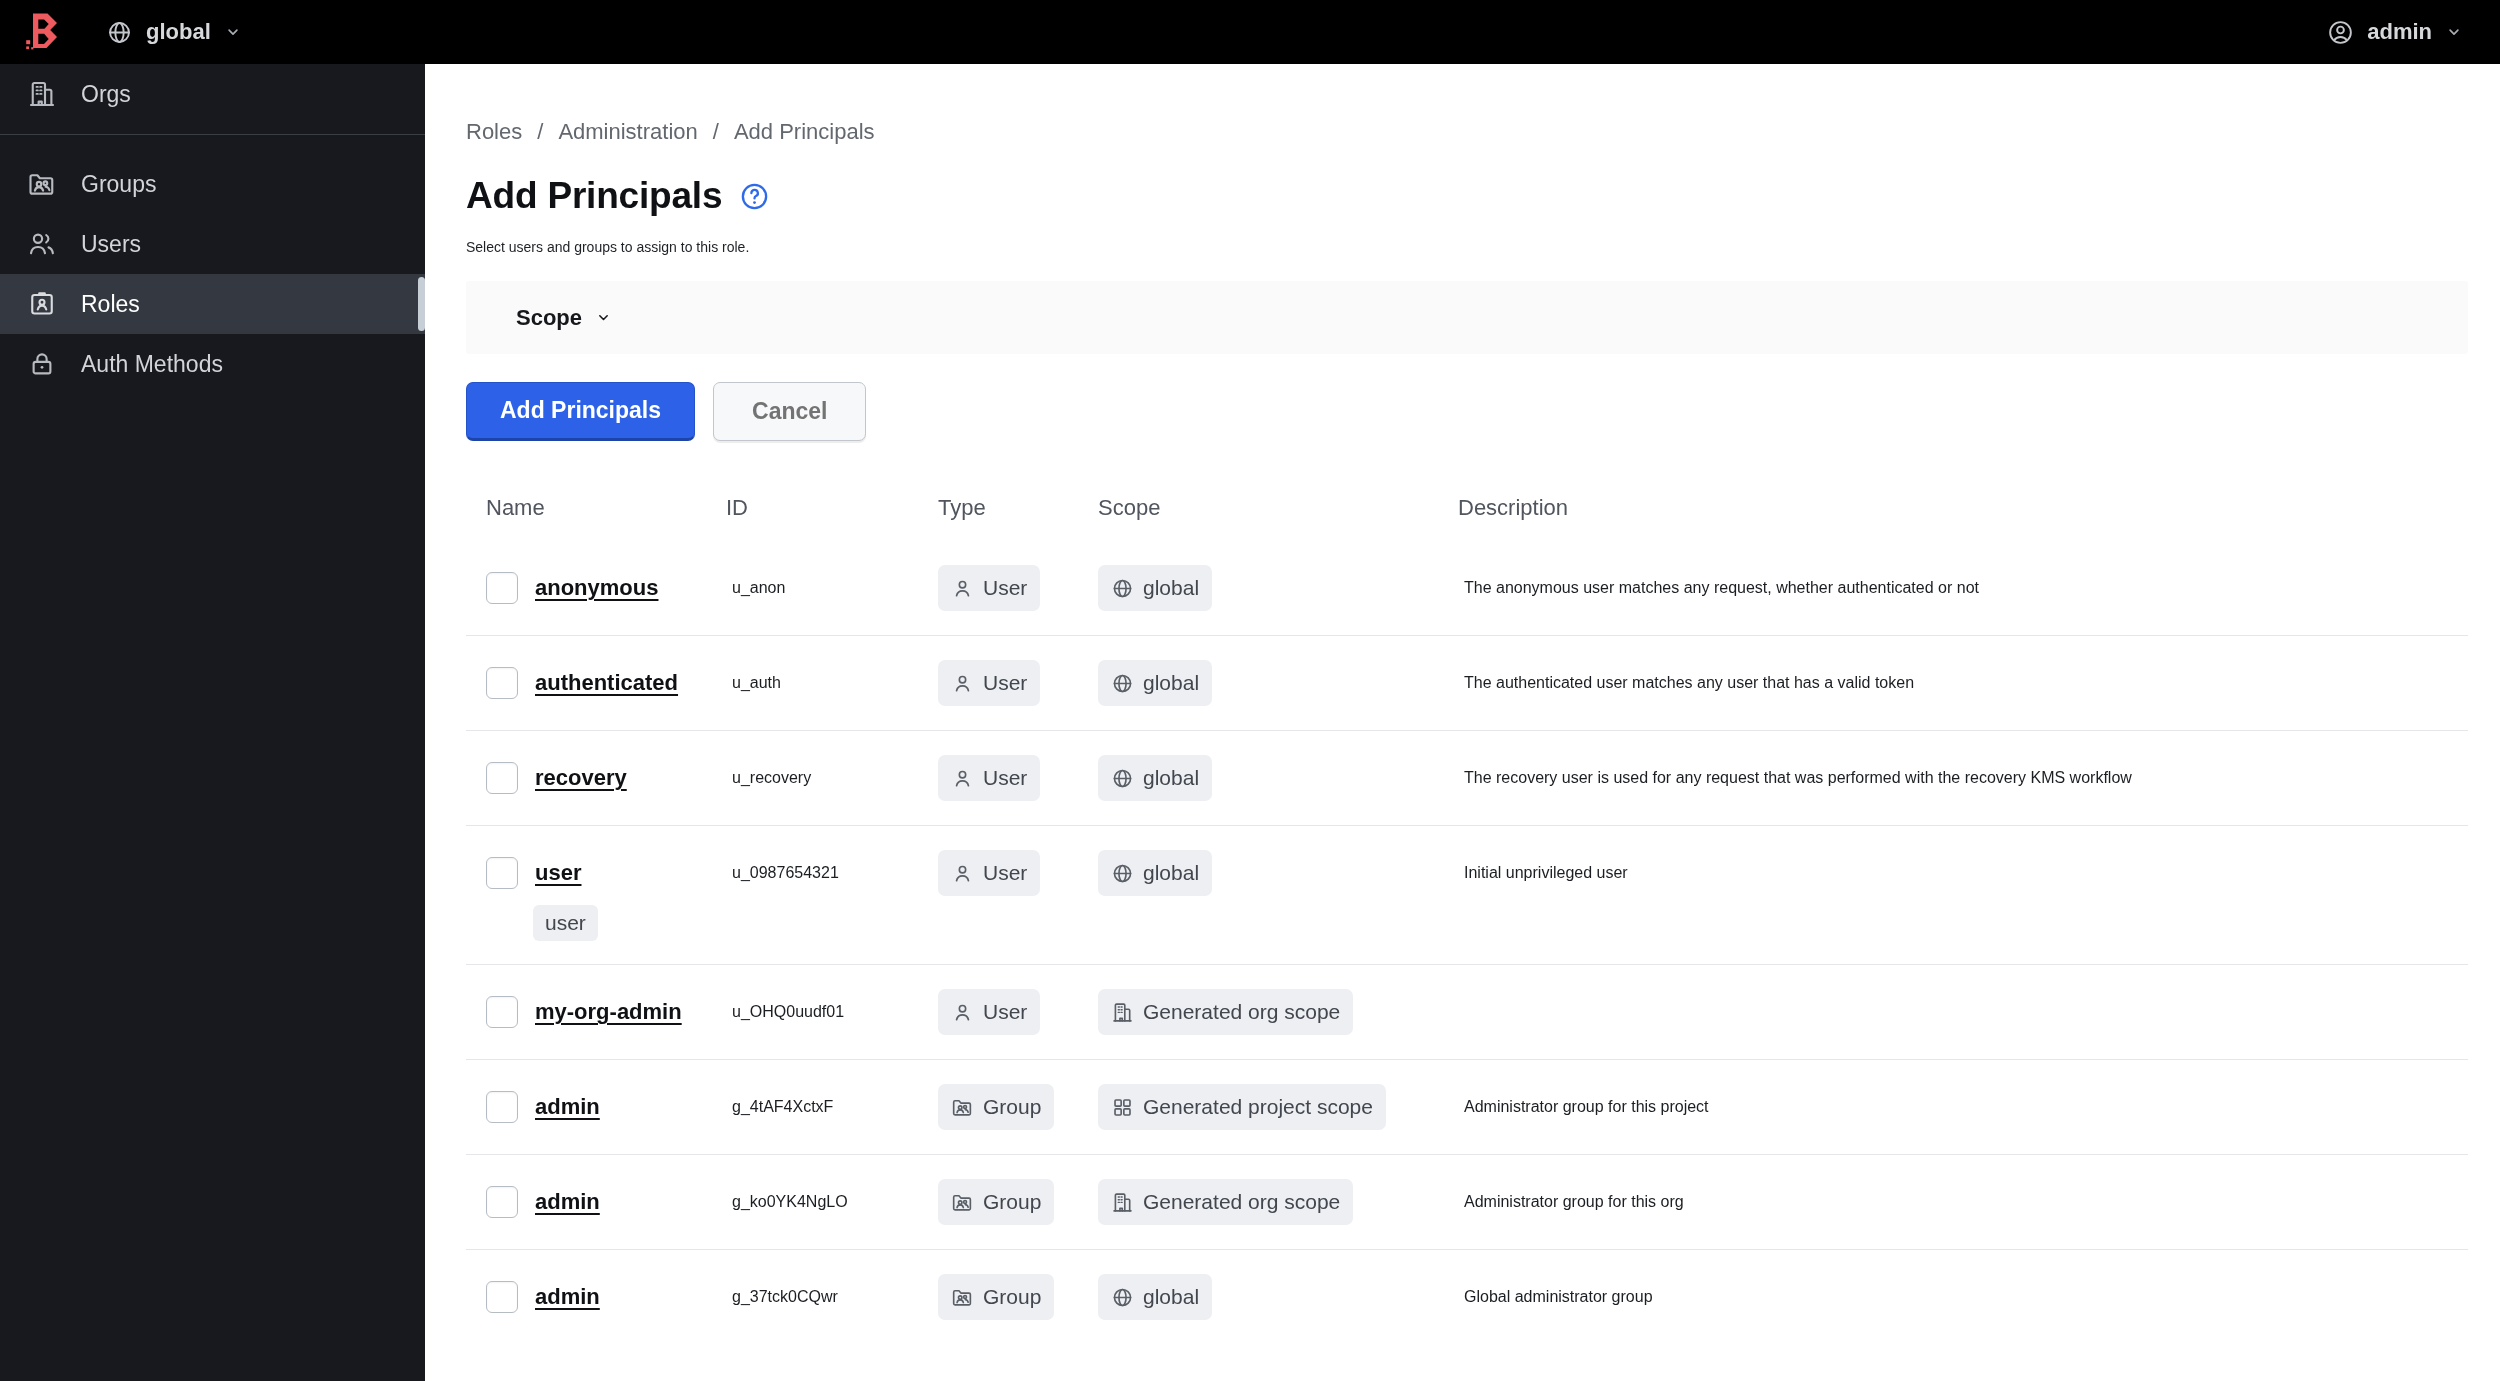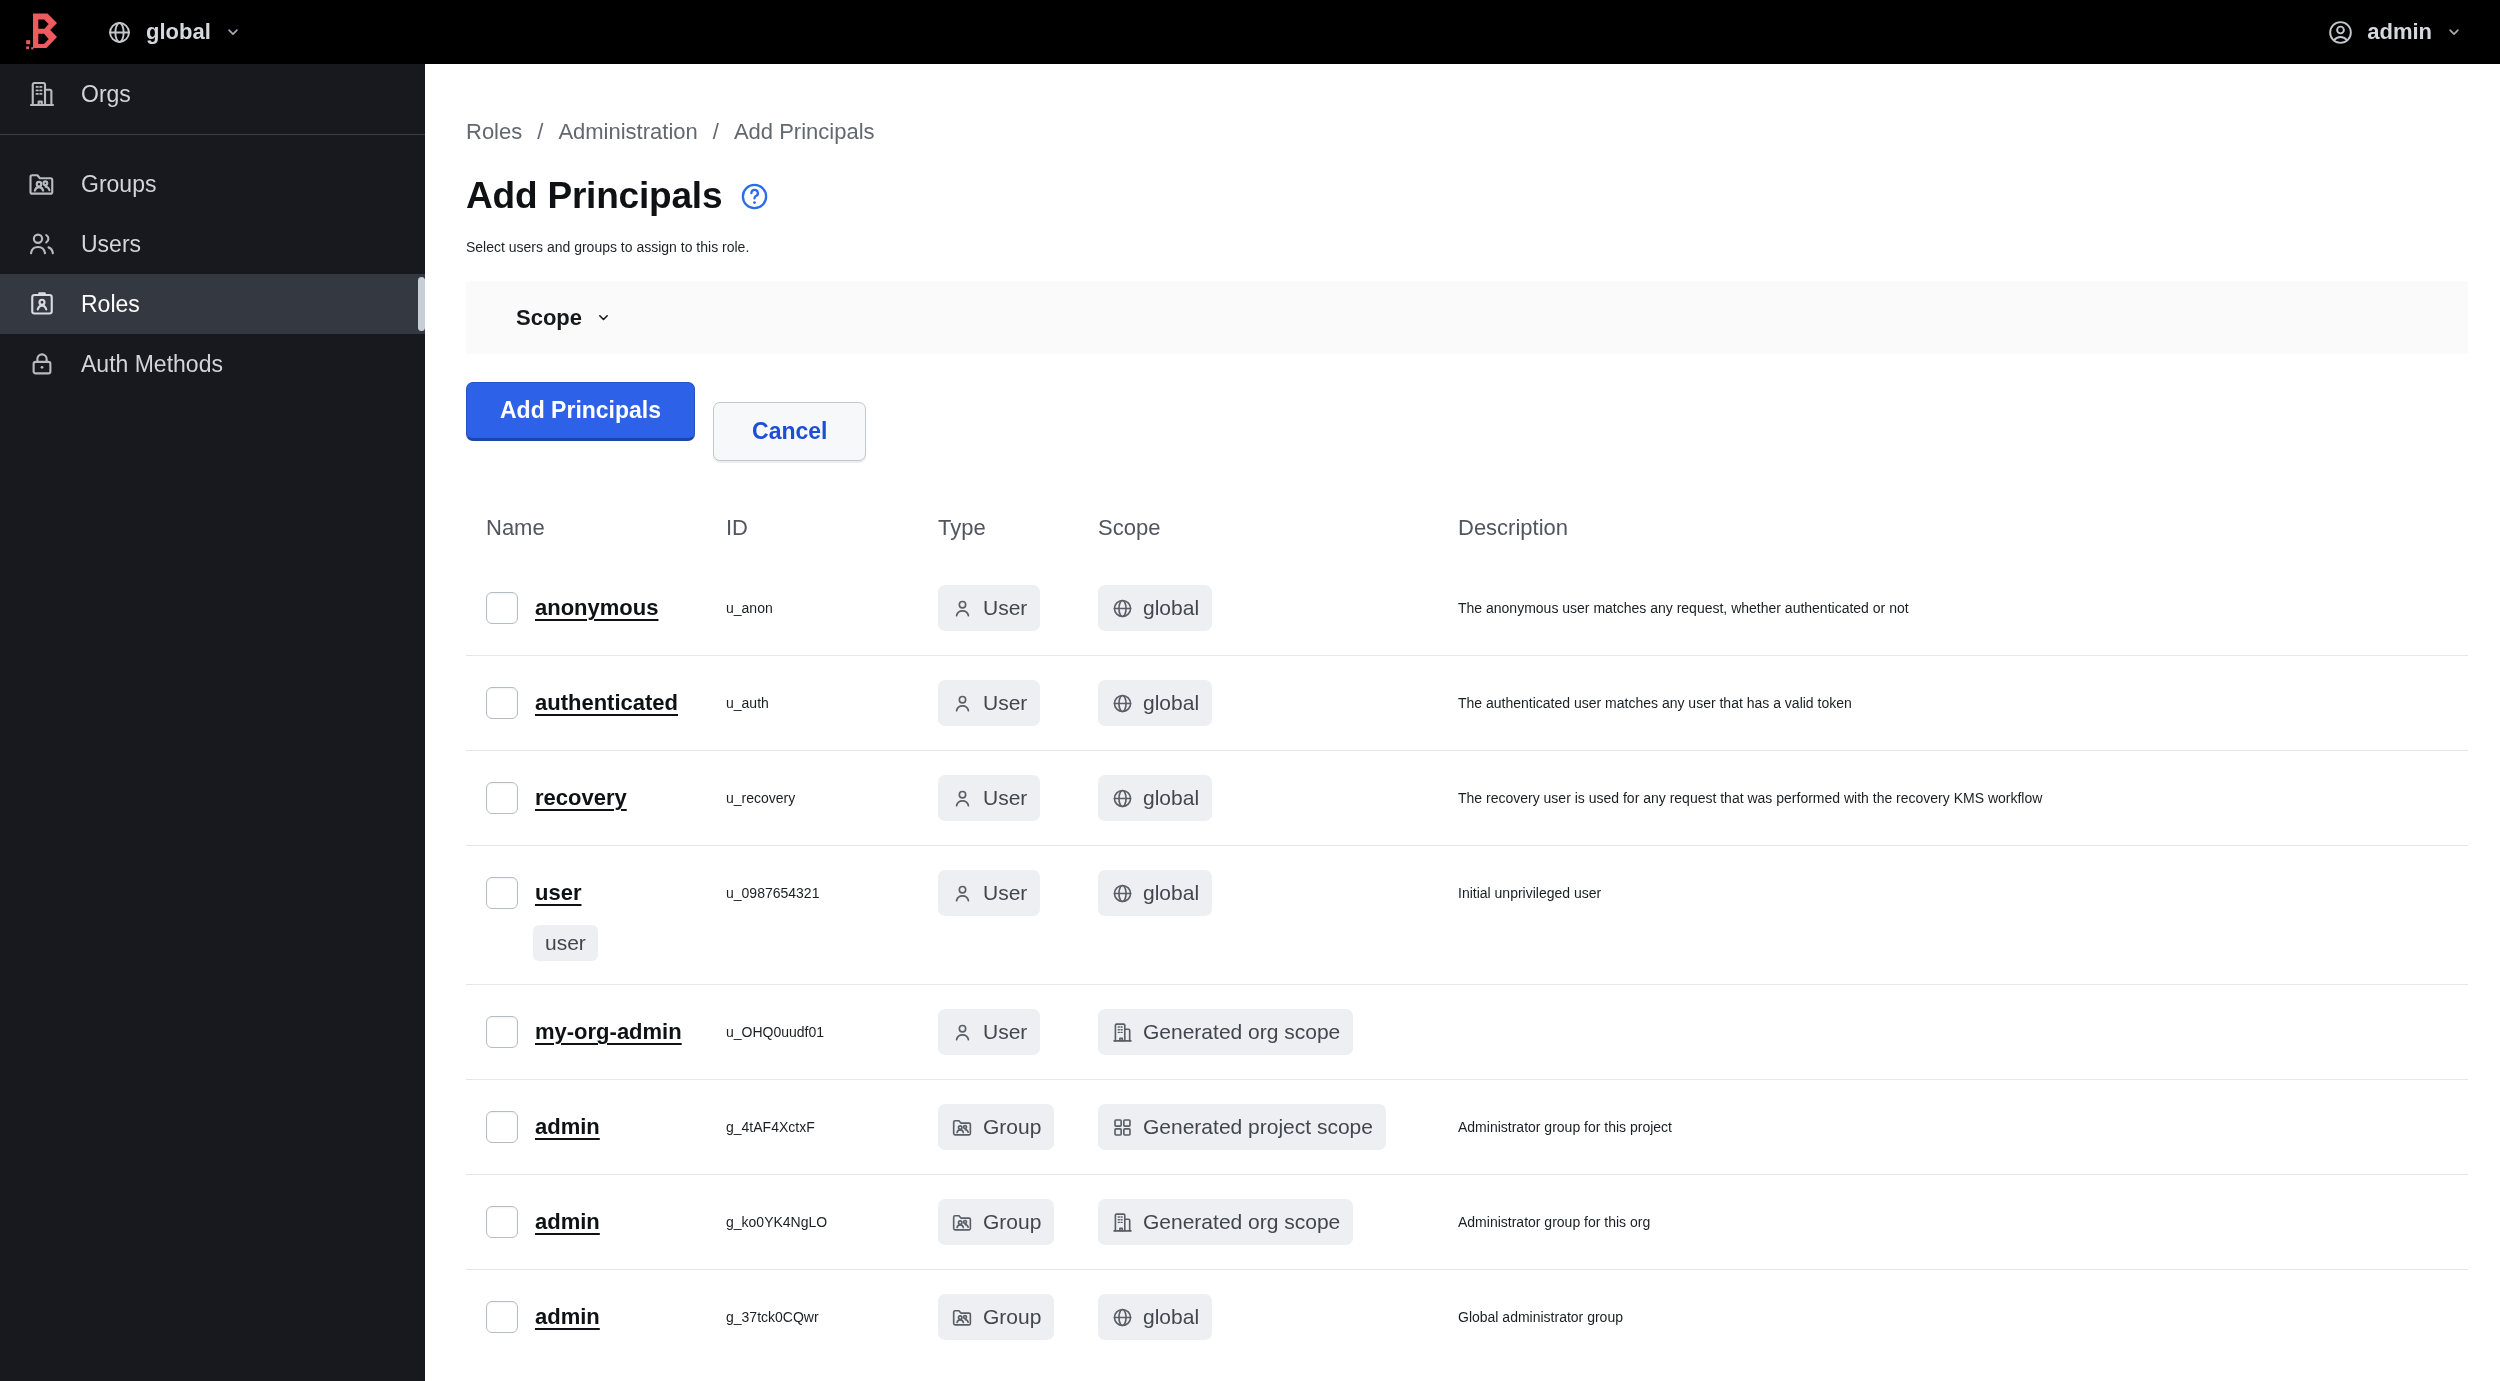--- a/index.html
+++ b/index.html
@@ -36,36 +36,36 @@
   .help-btn .ic{width:31px;height:31px;}
   .subtitle{margin-top:22px;font-size:14px;color:#1e2126;}
 
   .filter-bar{margin-top:26px;height:73px;background:#fafafa;display:flex;align-items:center;padding-left:50px;border-radius:3px;}
   .filter-btn{display:flex;align-items:center;gap:13px;background:none;border:0;padding:0;font-size:22px;font-weight:700;color:#16181c;}
   .filter-btn .ic{width:17px;height:17px;color:#16181c;}
 
   .actions{margin-top:28px;display:flex;gap:18px;}
   .btn{height:59px;display:inline-flex;align-items:center;font-size:23px;font-weight:600;border-radius:7px;box-sizing:border-box;}
   .btn-primary{background:#2d62e8;color:#fff;border:1px solid #2452c8;border-bottom:3px solid #1d45a9;padding:0 33px;}
-  .btn-secondary{background:#f7f8f9;color:#1d4ed8;border:1px solid #c2c6cd;padding:0 38px;box-shadow:0 2px 0 rgba(0,0,0,.07);margin-top:20px;}
+  .btn-secondary{background:#f7f8f9;color:#737373;border:1px solid #c2c6cd;padding:0 38px;box-shadow:0 2px 0 rgba(0,0,0,.07);}
 
   
   .table{margin-top:40px;}
   .thead,.trow{display:grid;grid-template-columns:260px 212px 160px 360px 1fr;align-items:start;}
   .thead{padding:14px 0 20px 0;}
   .th{font-size:22px;font-weight:500;color:#50555e;}
   .th:first-child{padding-left:20px;}
   .trow{padding:23px 0;}
   .trow + .trow{border-top:1px solid #e4e6e9;}
   .cl{min-height:48px;display:flex;align-items:center;}
   .checkbox{width:30px;height:30px;border:1.5px solid #b6bcc4;border-radius:6px;background:#fff;margin:0 17px 0 20px;flex:none;box-shadow:inset 0 1px 2px rgba(0,0,0,.05);}
   .name-link{font-size:22px;font-weight:700;color:#0f1114;text-decoration:underline;text-underline-offset:4px;text-decoration-thickness:1.5px;}
   .cell-name{display:flex;flex-direction:column;align-items:flex-start;}
   .tag{display:inline-flex;align-items:center;height:36px;padding:0 12px;background:#edeff2;border-radius:6px;font-size:21px;color:#42464e;margin:8px 0 0 67px;}
-  .plain{font-size:14px;color:#1b1e22;}
+  .plain{font-size:16px;color:#1b1e22;margin-left:6px;}
   .badge{display:inline-flex;align-items:center;gap:9px;height:46px;padding:0 13px;background:#edeff2;border-radius:7px;font-size:21px;color:#42464e;white-space:nowrap;}
   .badge [data-icon] .ic{width:23px;height:23px;color:#595e67;}
   [data-icon]{display:inline-flex;}
   .ic{display:block;}
 </style>
 </head>
 <body>
 
 <svg aria-hidden="true" style="position:absolute;width:0;height:0;overflow:hidden">
   <defs>

